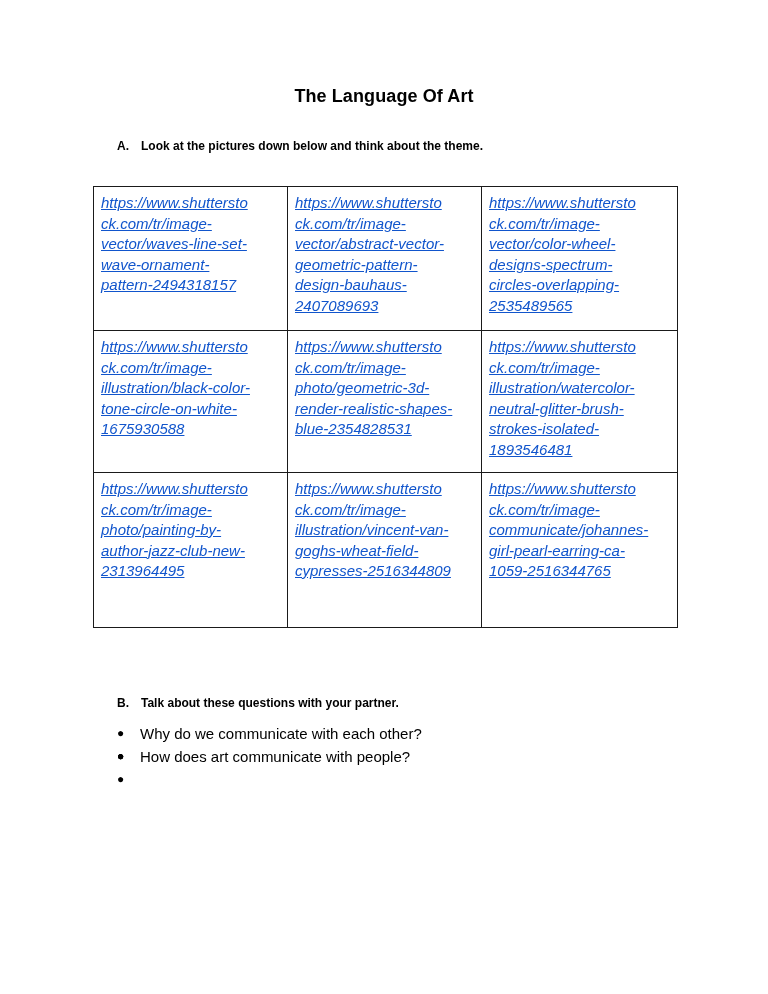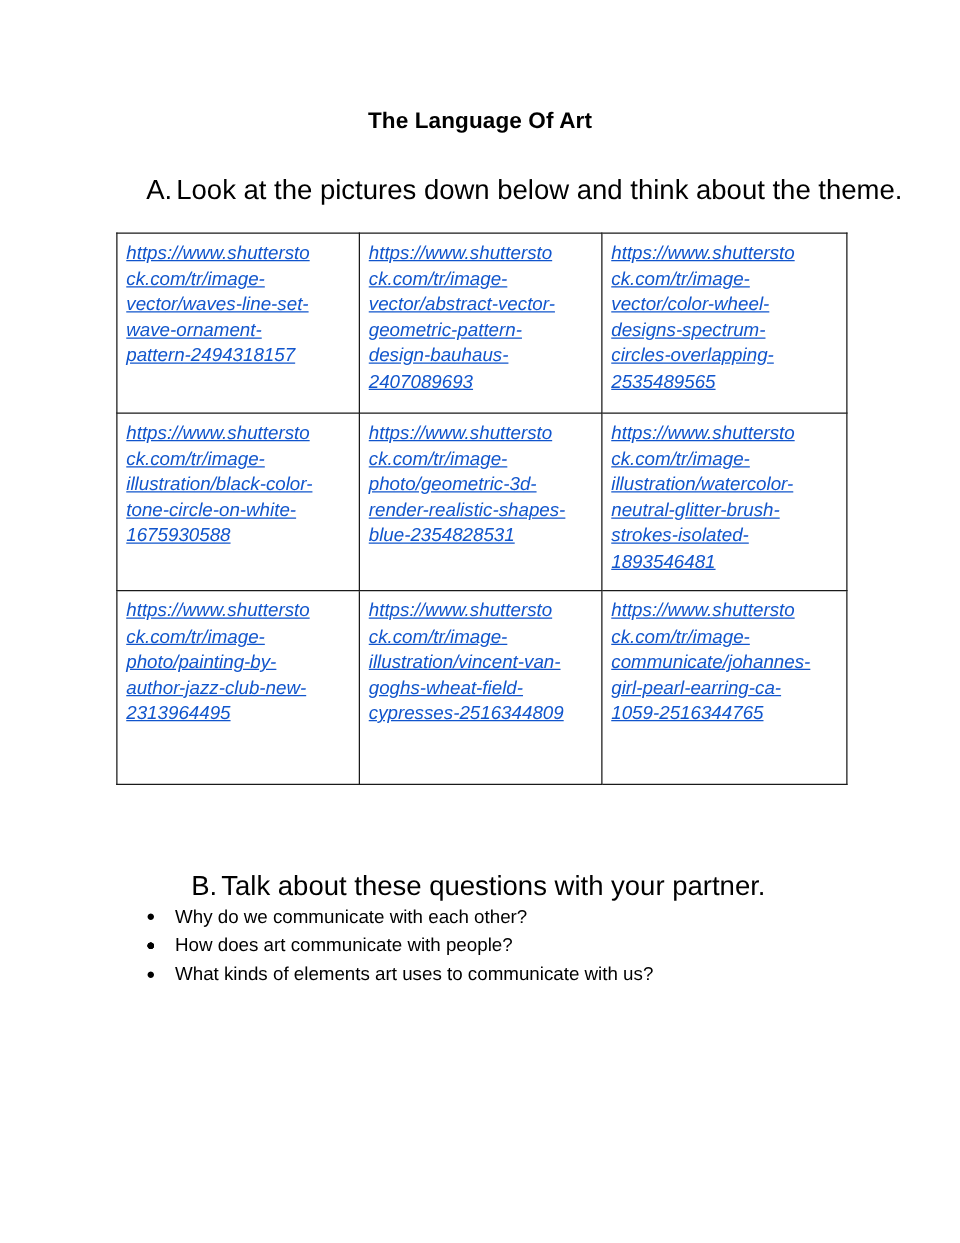--- a/index.html
+++ b/index.html
@@ -21,30 +21,30 @@
       left: 0;
       width: 768px;
       text-align: center;
       font-size: 18px;
       font-weight: bold;
       letter-spacing: 0.1px;
     }
     .section-heading {
       position: absolute;
       left: 117px;
-      font-size: 22px;
-      font-weight: normal;
+      font-size: 12px;
+      font-weight: bold;
       white-space: nowrap;
     }
     .section-heading .marker {
       display: inline-block;
       width: 24px;
     }
     #section-a { top: 139px; }
-    #section-b { top: 696px; margin-left: 36px; }
+    #section-b { top: 696px; }
 
     table.links-table {
       position: absolute;
       left: 93px;
       top: 186px;
       width: 584px;
       border-collapse: collapse;
       table-layout: fixed;
     }
     table.links-table td {
@@ -202,14 +202,14 @@
 <div id="section-b" class="section-heading">
   <span class="marker">B.</span><span>Talk about these questions with your partner.</span>
 </div>
 
 <ul class="questions">
   <li><span class="bullet">●</span><span>Why do we communicate with each other?</span></li>
   <li><span class="bullet">●</span></li>
   <li><span class="bullet">●</span></li>
   <li><span class="bullet">●</span></li>
   <li><span class="bullet">●</span><span>How does art communicate with people?</span></li>
-  <li><span class="bullet">●</span><span>What kinds of elements art uses to communicate with us?</span></li>
+  <li><span class="bullet">●</span></li>
 </ul>
 
 </body></html>

